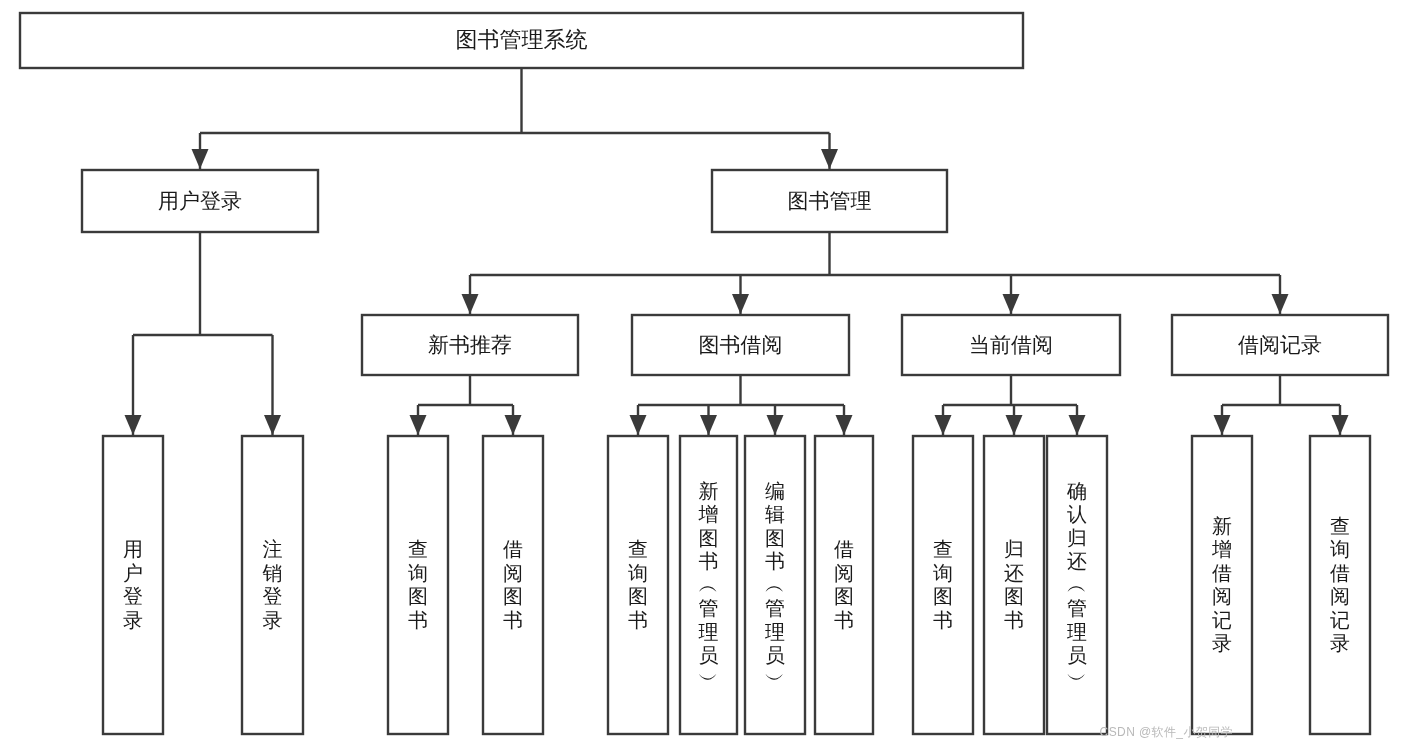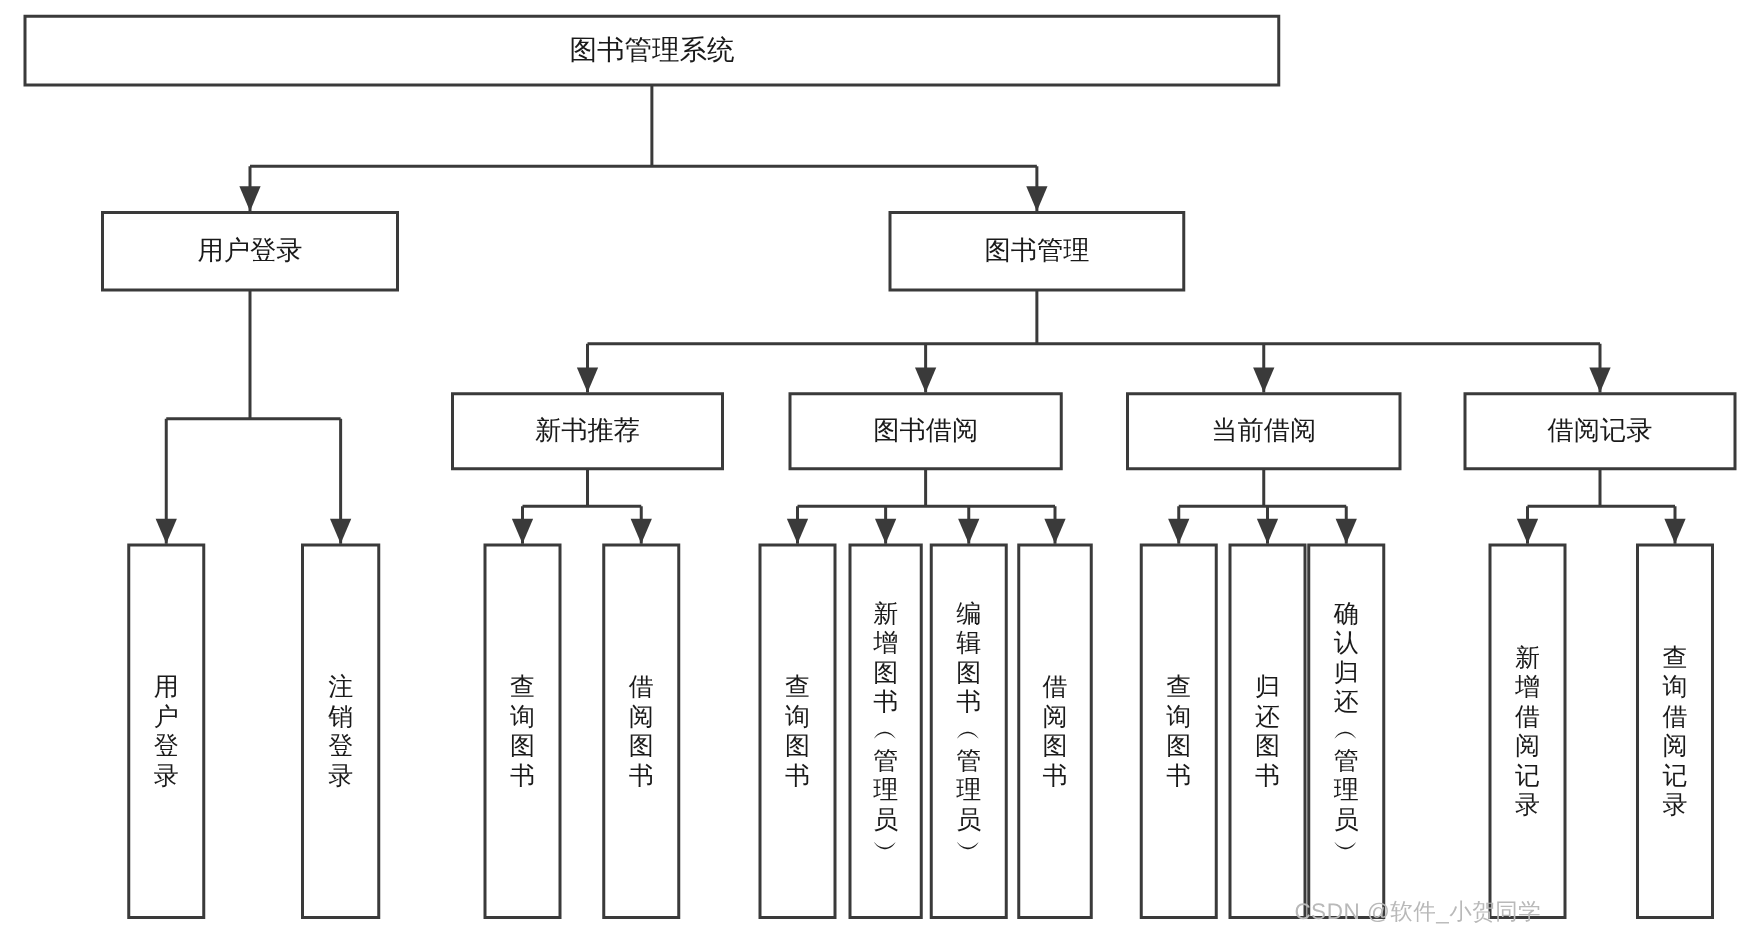--- a/index.html
+++ b/index.html
@@ -55,21 +55,21 @@
   }
   .arrow-head {
     fill: #3a3a3a;
     stroke: none;
   }
   .watermark-text {
     position: absolute;
     right: 10px;
     bottom: 6px;
     font-family: "Liberation Sans", "DejaVu Sans", sans-serif;
-    font-size: 18px;
+    font-size: 12px;
     color: #b9b9b9;
     white-space: nowrap;
     letter-spacing: 0.4px;
     user-select: none;
   }
 </style>
 </head>
 <body>
 
 <div id="diagram-root">

